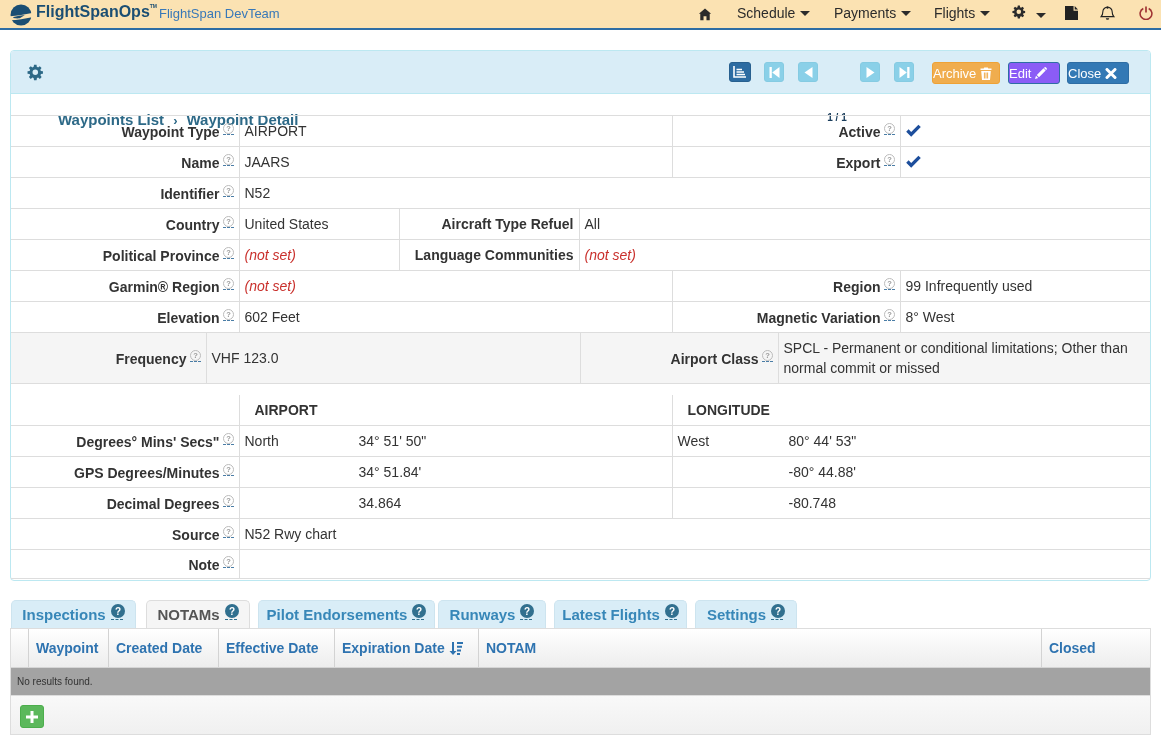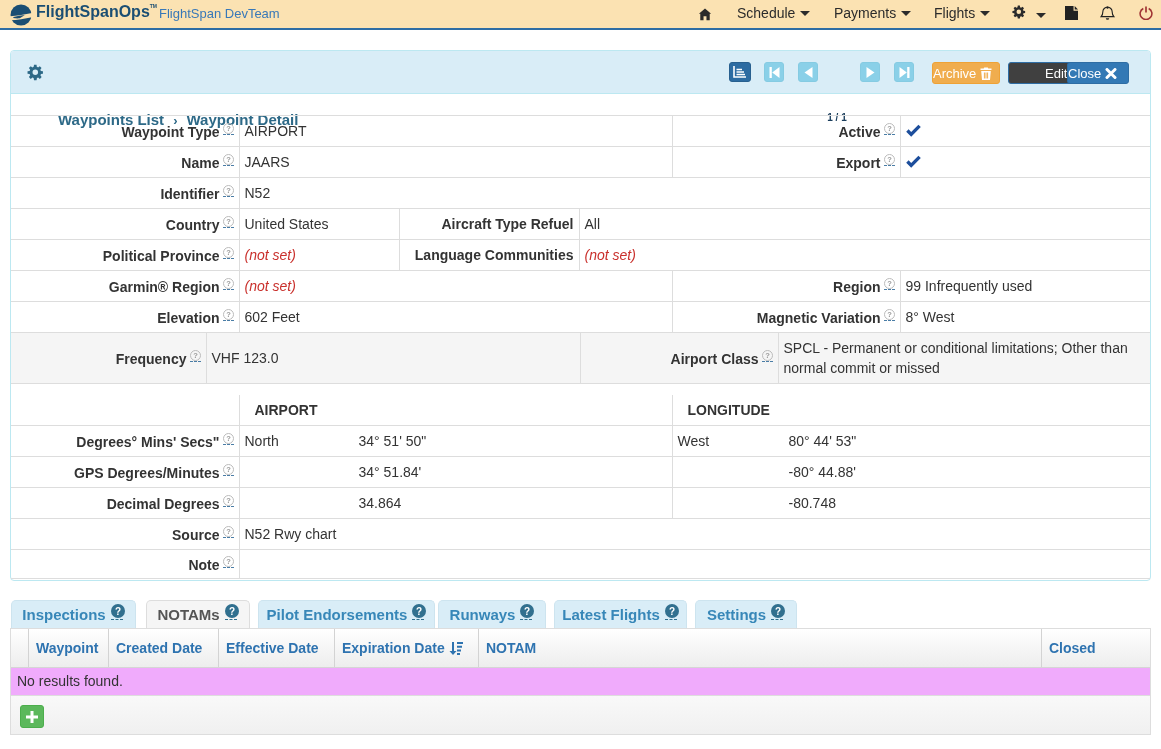--- a/index.html
+++ b/index.html
@@ -28,21 +28,21 @@
 .pgr { width:18px; background:#8ad0e8; border:1px solid #85cbe2; }
 .pgr svg { margin-top:3.5px; }
 #b-list { left:718px; width:20px; height:18px; background:#2d6ca2; border:1px solid #28608f; }
 #b-first { left:753px; }
 #b-prev { left:787px; }
 #pgtext { position:absolute; left:808px; top:13px; width:36px; text-align:center; font-size:10px; font-weight:bold; color:#1b3e5c;margin-top:48px; }
 #b-next { left:849px; }
 #b-last { left:883px; }
 .tbtn { position:absolute; top:11px; height:17px; padding-top:3px; border-radius:3px; font-size:13px; color:#fff; font-weight:normal; text-align:left; }
 #b-arch { left:921px; width:66px; background:#f0ad4e; border:1px solid #eea236; }
-#b-edit { left:997px; width:50px; background:#404040; border:1px solid #2e6da4;padding-left:36px; }
+#b-edit { left:997px; width:50px; background:#8b5cf6; border:1px solid #2e6da4; }
 #b-close { left:1056px; width:60px; background:#3379b5; border:1px solid #2e6da4; }
 
 
 table.dt { border-collapse:collapse; table-layout:fixed; position:absolute; left:11px; width:1139px; }
 table.dt td { height:30px; padding:0 5px; border-bottom:1px solid #ddd; vertical-align:middle; font-size:14px; color:#333; overflow:hidden; white-space:nowrap; }
 table.dt tr.tall td { height:50px; white-space:normal; }
 table.dt tr.short td { height:28px; }
 td.lbl { font-weight:bold; text-align:right; }
 td.bR { border-right:1px solid #ddd;margin-top:36px; }
 .notset { color:#c9302c; font-style:italic; }
@@ -56,21 +56,21 @@
 
 
 #tabs { position:absolute; left:10px; top:600px; height:28px; }
 .tab { position:absolute; top:0; height:28px; line-height:27px; box-sizing:border-box; border:1px solid #cde4ef; border-bottom:none; border-radius:5px 5px 0 0; background:#d9edf7; font-size:15px; font-weight:bold; color:#3787b8; text-align:center; white-space:nowrap; }
 .tab.active { background:#f5f5f5; border-color:#ddd; color:#555; }
 
 
 #grid { position:absolute; left:10px; top:628px; width:1139px; border:1px solid #ddd; border-top:1px solid #ddd; background:#fff; }
 #ghead { height:38px; background:linear-gradient(#ffffff,#ededed); border-bottom:1px solid #d5d5d5; position:relative; }
 .gh { position:absolute; top:0; height:38px; line-height:38px; font-weight:bold; font-size:14px; color:#2e73b0; border-right:1px solid #d3d3d3; padding-left:8px; overflow:hidden; }
-#gnores { height:27px; line-height:27px; padding-left:6px; font-size:14px; color:#333; background:#f0abfc; border-bottom:1px solid #ddd; }
+#gnores { height:27px; line-height:27px; padding-left:6px; font-size:10px; color:#333; background:#a3a3a3; border-bottom:1px solid #ddd; }
 #gfoot { height:38px; background:linear-gradient(#f9f9f9,#f0f0f0); position:relative; }
 #gplus { position:absolute; left:9px; top:9px; width:22px; height:21px; background:#5cb85c; border:1px solid #4cae4c; border-radius:3px; }
 </style>
 </head>
 <body>
 
 <div id="navbar">
   <svg id="logo-ic" width="22" height="22" viewBox="0 0 22 22">
     <circle cx="11" cy="11" r="10.5" fill="#1b4e73"></circle>
     <path d="M0 12.2 C7 11.8 15 10.6 22 9 L22 13.2 C15 14.8 7 15.9 0 16.3 Z" fill="#fbe2b2"></path>

